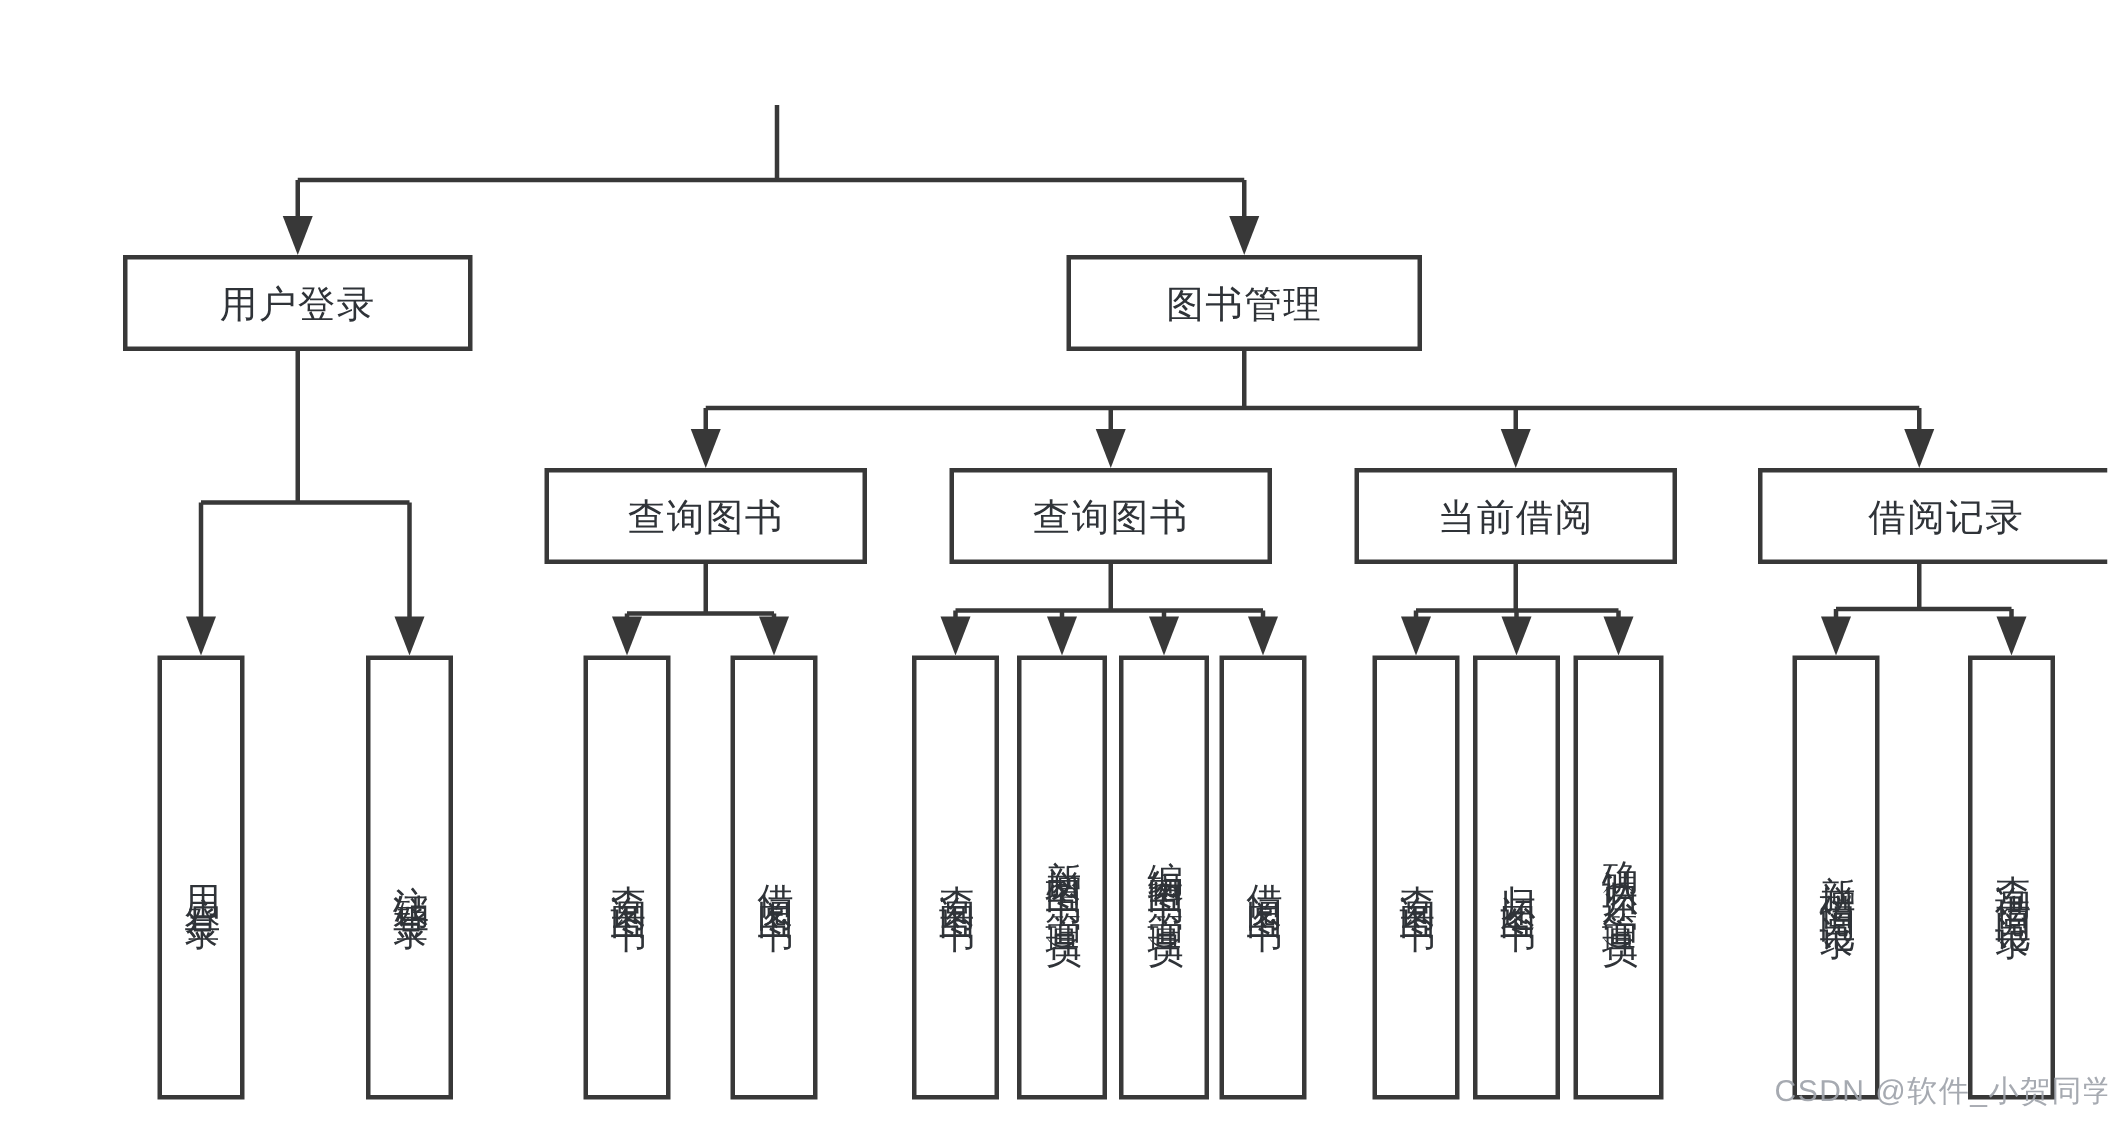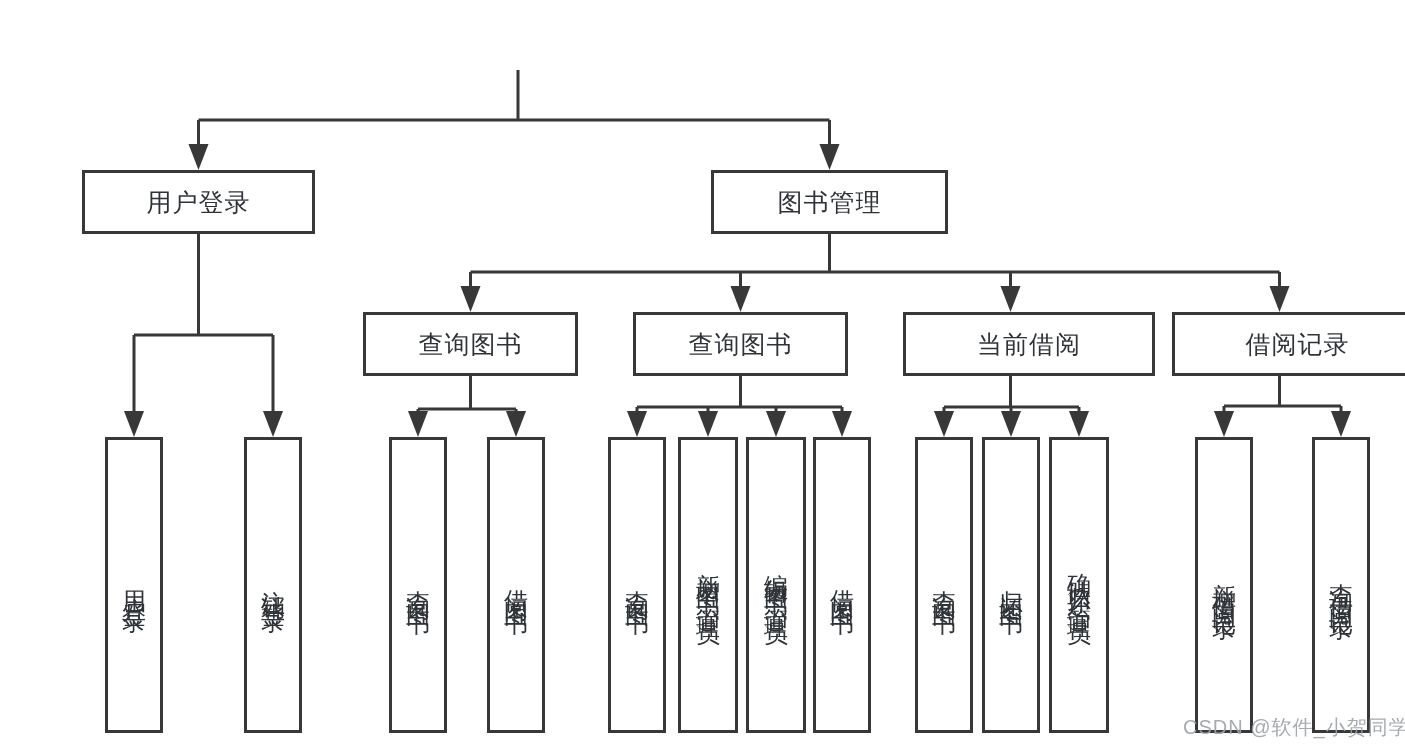--- a/index.html
+++ b/index.html
@@ -98,21 +98,21 @@
   <div class="node h-node" style="left:711px;top:170px;width:237px;height:64px">
     <span class="label">图书管理</span>
   </div>
 
   <div class="node h-node" style="left:363px;top:312px;width:215px;height:64px">
     <span class="label">查询图书</span>
   </div>
   <div class="node h-node" style="left:633px;top:312px;width:215px;height:64px">
     <span class="label">查询图书</span>
   </div>
-  <div class="node h-node" style="left:903px;top:312px;width:252px;height:64px">
+  <div class="node h-node" style="left:903px;top:312px;width:215px;height:64px">
     <span class="label">当前借阅</span>
   </div>
   <div class="node h-node" style="left:1172px;top:312px;width:251px;height:64px">
     <span class="label">借阅记录</span>
   </div>
 
   <div class="node v-node" style="left:105px;top:437px;width:58px;height:296px">
     <span class="label">用户登录</span>
   </div>
   <div class="node v-node" style="left:244px;top:437px;width:58px;height:296px">

